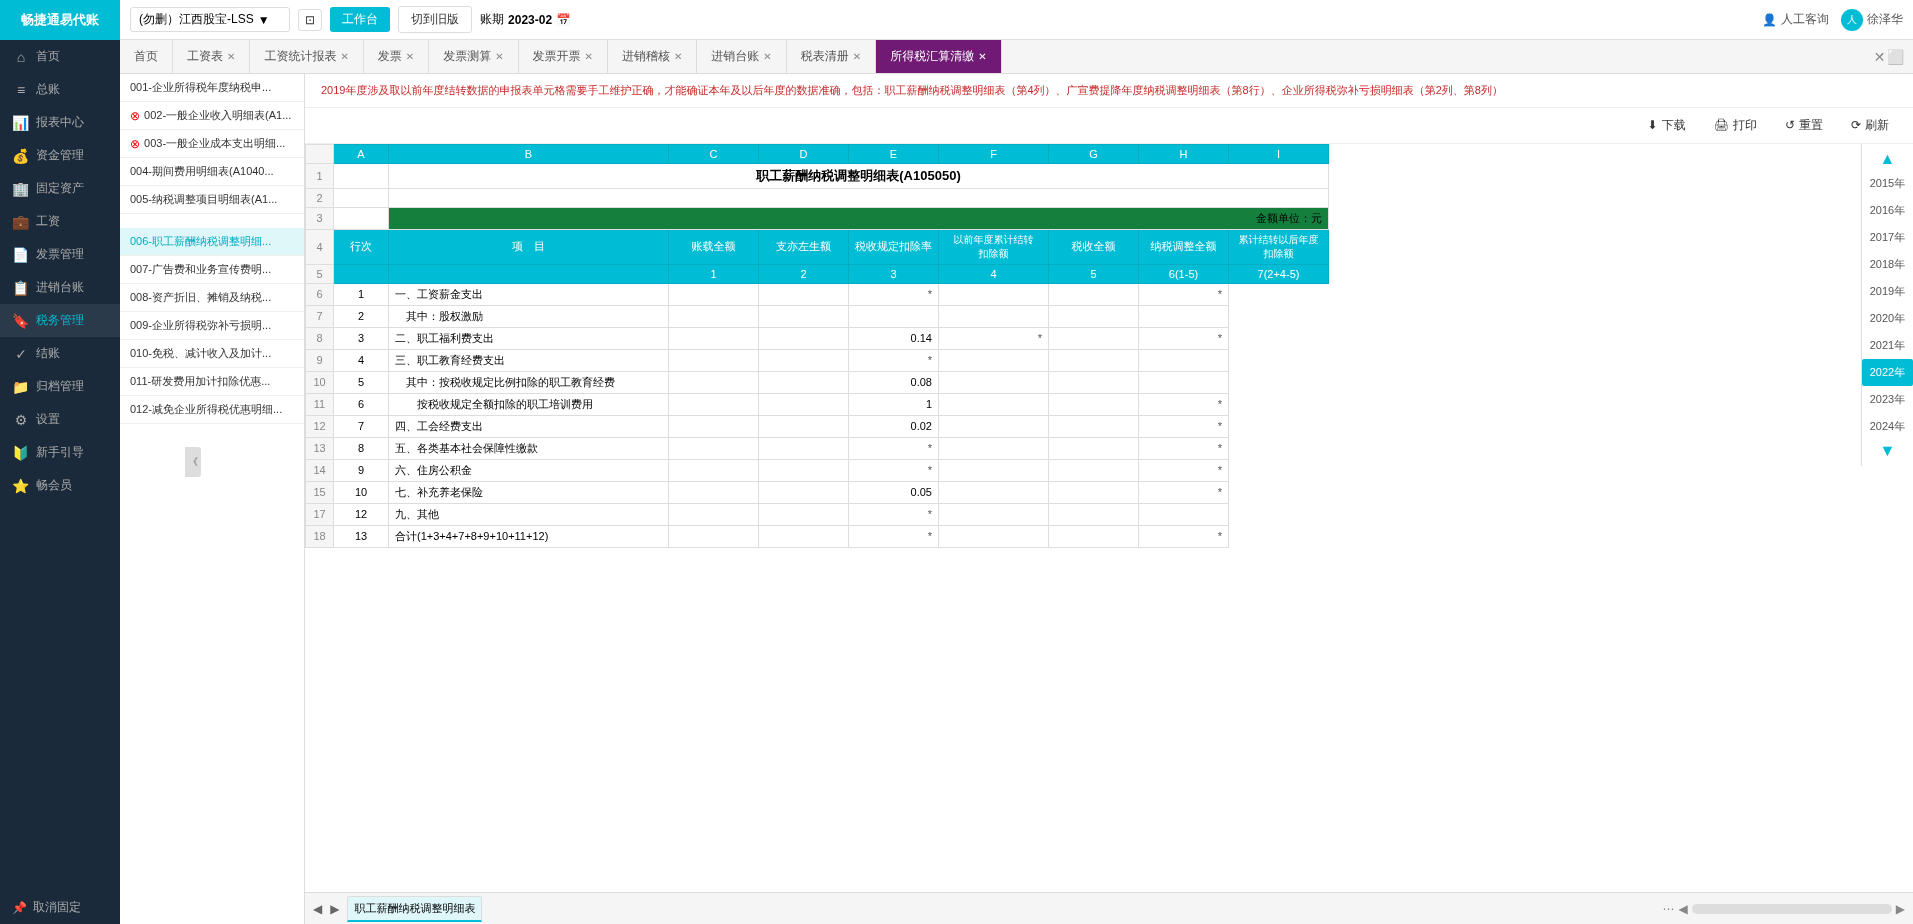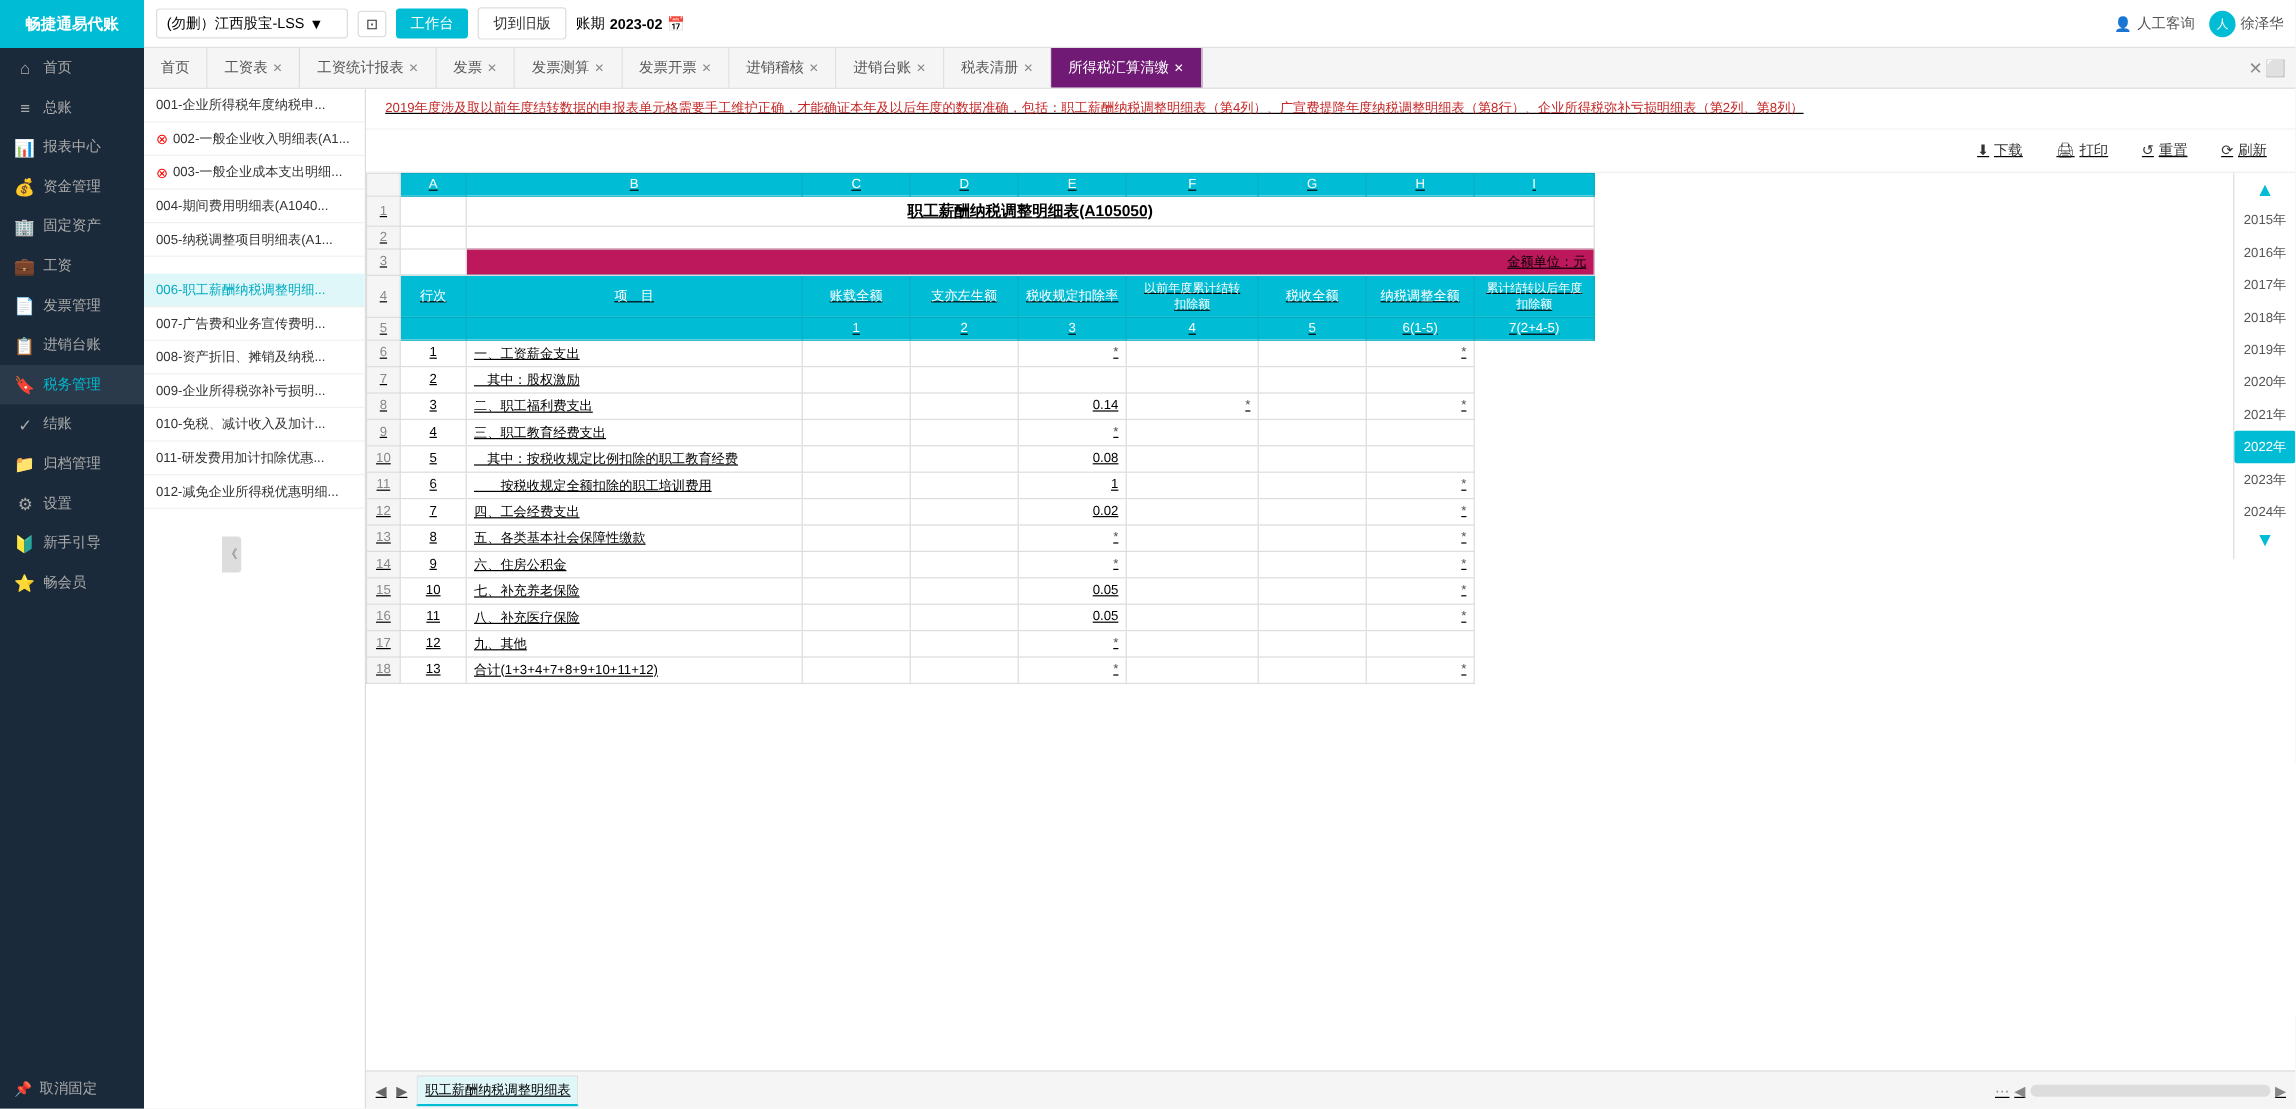--- a/index.html
+++ b/index.html
@@ -171,21 +171,20 @@
     .left-list-item.active { background: #e0f7fa; color: #00acc1; margin-top: 14px; }
     .left-list-item .err-icon { color: red; font-size: 12px; }
 
     
     .right-panel {
       flex: 1;
       display: flex;
       flex-direction: column;
       overflow: hidden;
       background: #fff;
-      text-decoration: underline;
     }
 
     
     .warning-bar {
       background: #fff;
       padding: 8px 16px;
       font-size: 11px;
       color: #c62828;
       border-bottom: 1px solid #eee;
       line-height: 1.5;
@@ -569,21 +568,21 @@
 
               <tr>
                 <td class="row-num">2</td>
                 <td></td>
                 <td colspan="8"></td>
               </tr>
 
               <tr>
                 <td class="row-num">3</td>
                 <td></td>
-                <td colspan="8" style="text-align:right;font-size:11px;background:#be185d;">金额单位：元</td>
+                <td colspan="8" style="text-align:right;font-size:11px;background:#15803d;">金额单位：元</td>
               </tr>
 
               <tr>
                 <td class="row-num">4</td>
                 <td class="sub-header">行次</td>
                 <td class="sub-header">项　目</td>
                 <td class="sub-header">账载全额</td>
                 <td class="sub-header">支亦左生额</td>
                 <td class="sub-header">税收规定扣除率</td>
                 <td class="sub-header" style="font-size:10px;">以前年度累计结转<br>扣除额</td>
@@ -709,31 +708,20 @@
                 <td class="index-col">10</td>
                 <td class="label-cell">七、补充养老保险</td>
                 <td class="data-cell"></td>
                 <td class="data-cell"></td>
                 <td class="data-cell">0.05</td>
                 <td class="data-cell"></td>
                 <td class="data-cell"></td>
                 <td class="asterisk">*</td>
               </tr>
               <tr>
-                <td class="row-num">16</td>
-                <td class="index-col">11</td>
-                <td class="label-cell">八、补充医疗保险</td>
-                <td class="data-cell"></td>
-                <td class="data-cell"></td>
-                <td class="data-cell">0.05</td>
-                <td class="data-cell"></td>
-                <td class="data-cell"></td>
-                <td class="asterisk">*</td>
-              </tr>
-              <tr>
                 <td class="row-num">17</td>
                 <td class="index-col">12</td>
                 <td class="label-cell">九、其他</td>
                 <td class="data-cell"></td>
                 <td class="data-cell"></td>
                 <td class="asterisk">*</td>
                 <td class="data-cell"></td>
                 <td class="data-cell"></td>
                 <td class="data-cell"></td>
               </tr>

